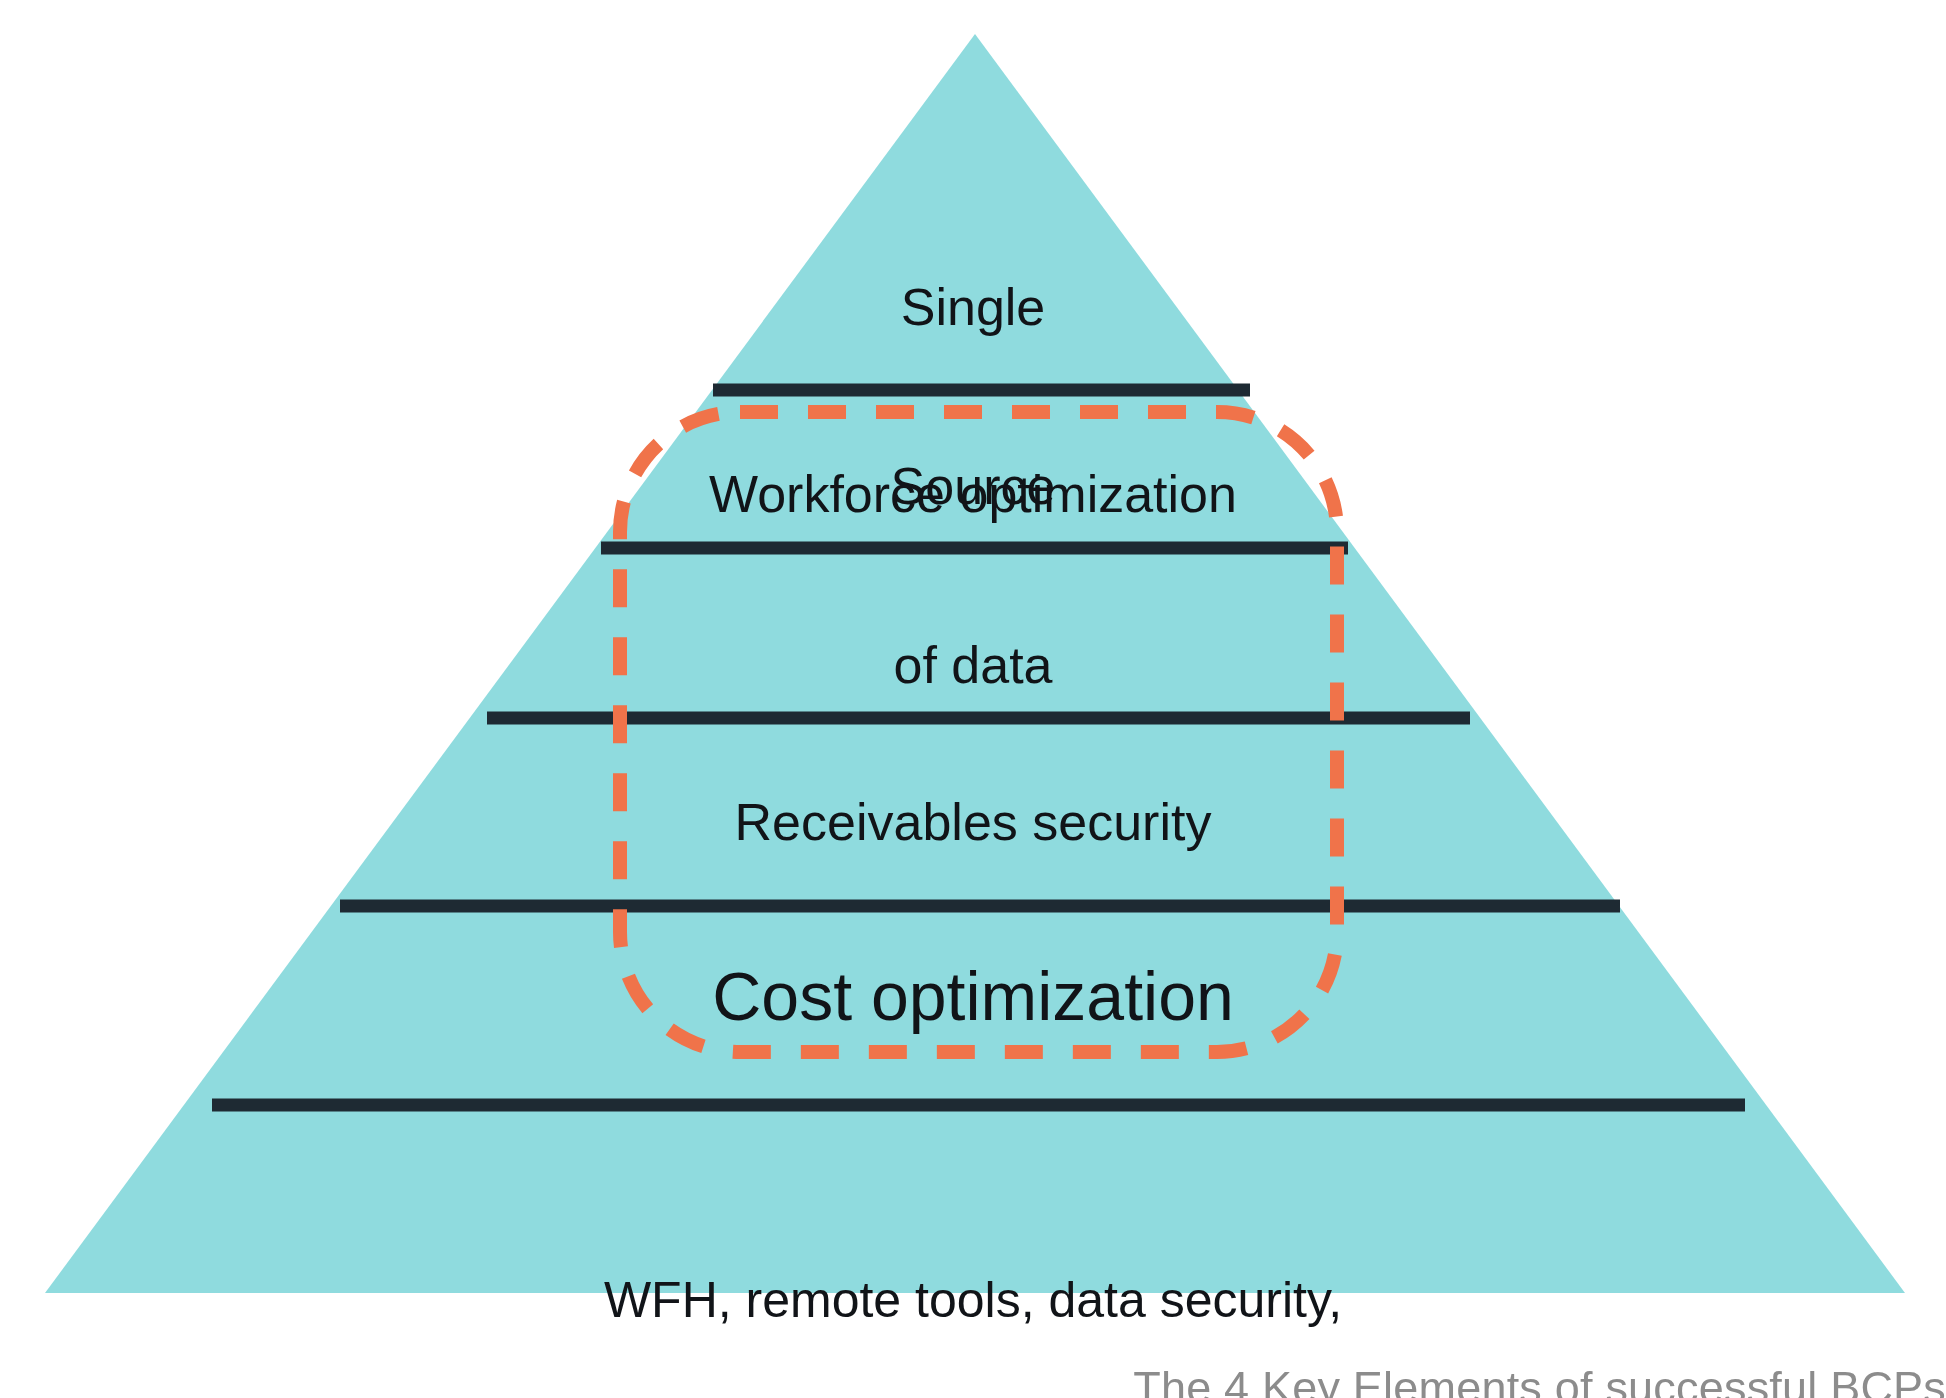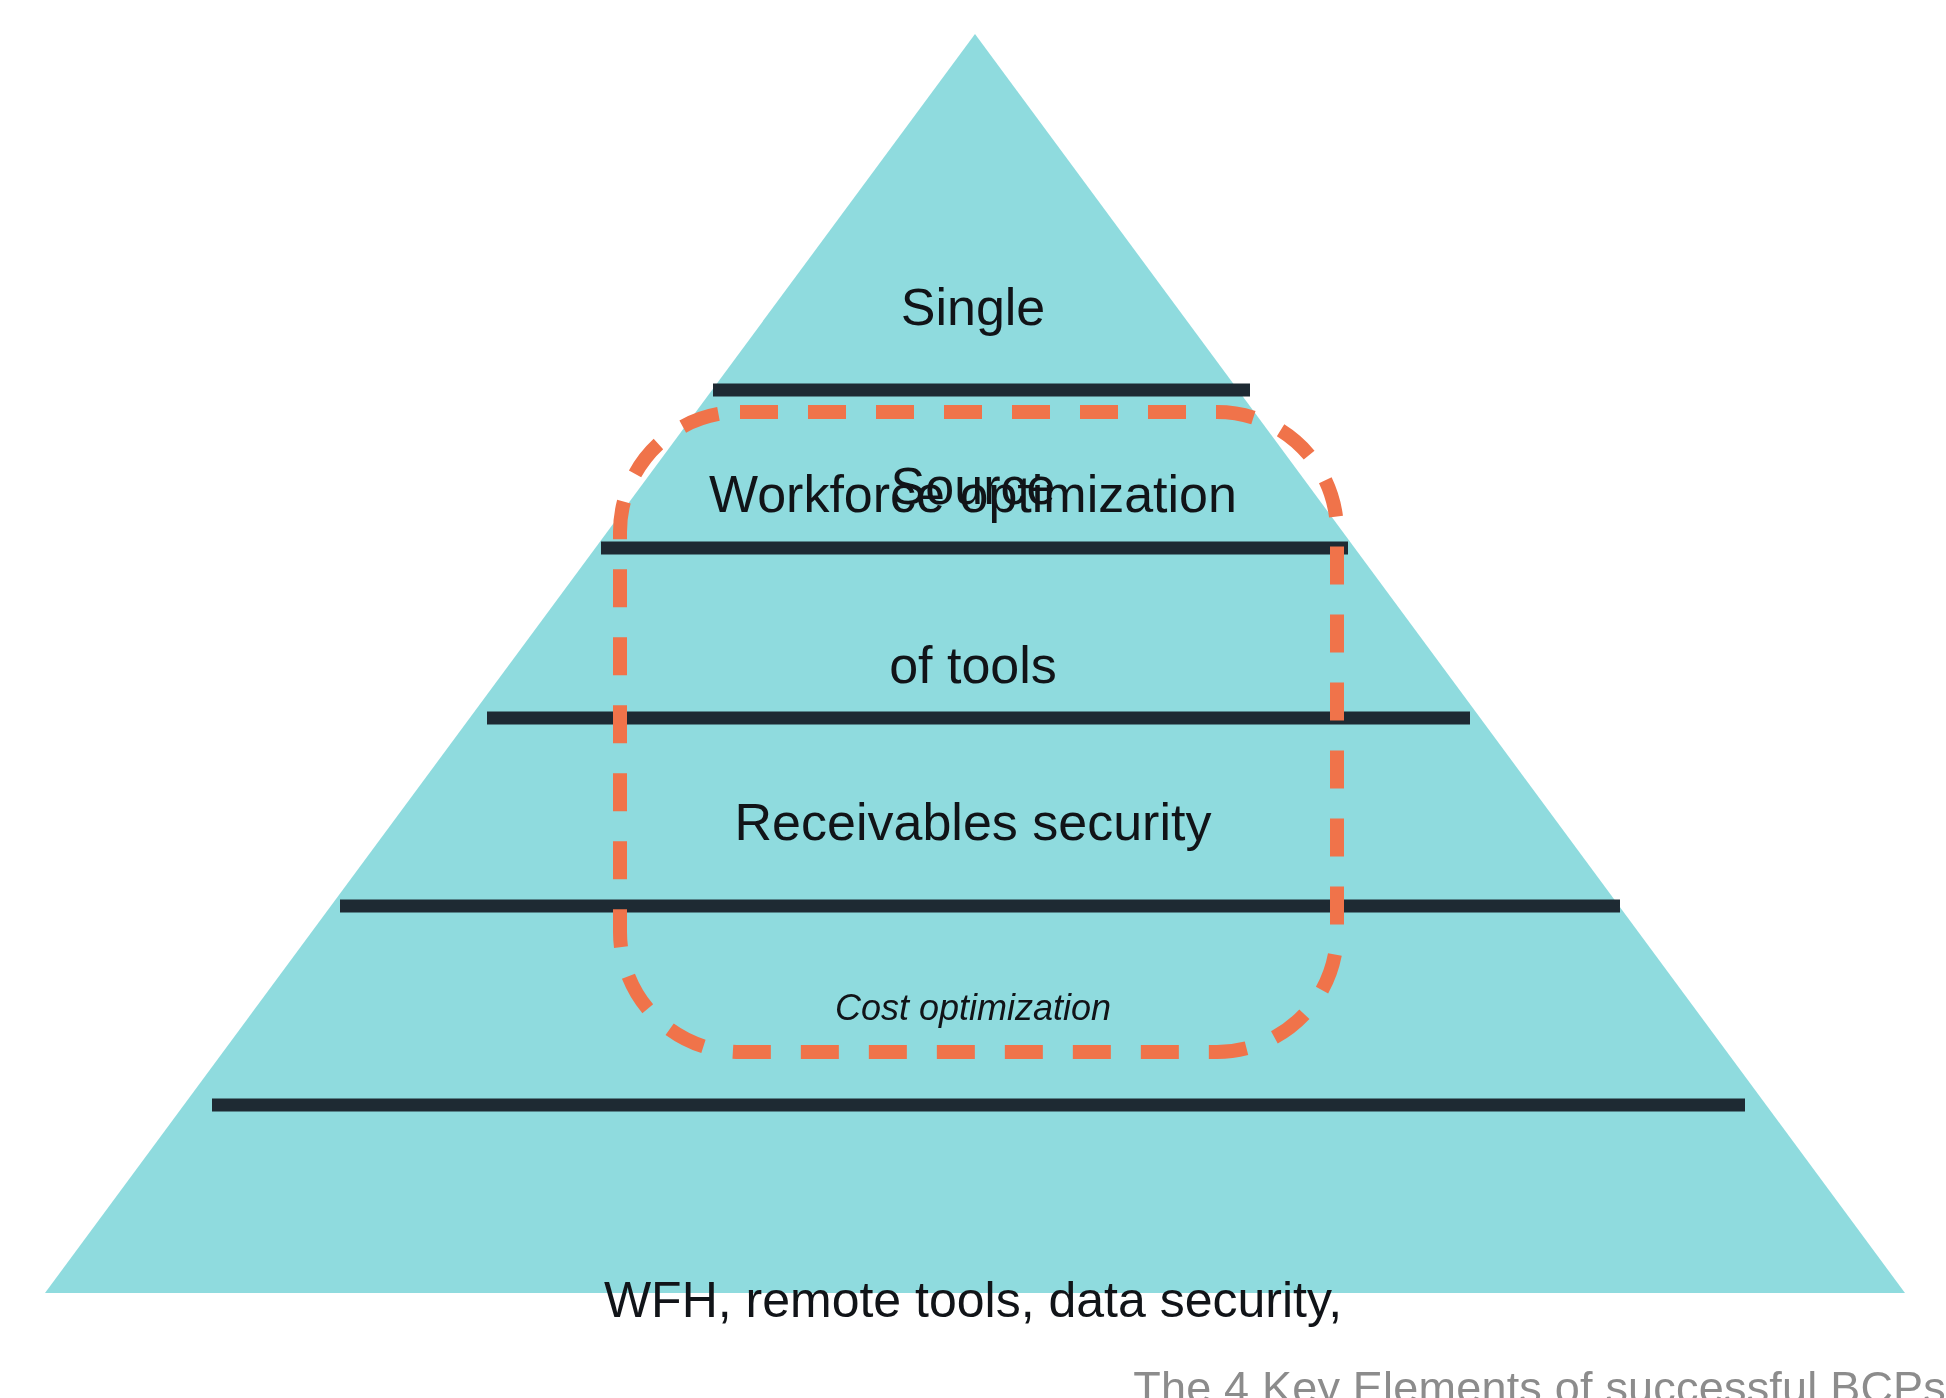--- a/index.html
+++ b/index.html
@@ -56,24 +56,23 @@
     font-size: 52px;
   }
   #tier-label-3 {
     left: 623px;
     top: 792px;
     width: 700px;
     font-size: 52px;
   }
   #tier-label-4 {
     left: 623px;
-    top: 987px;
+    top: 956px;
     width: 700px;
-    font-size: 36px;
-    font-style: italic;
+    font-size: 68px;
   }
   #base-label {
     left: 373px;
     top: 1140px;
     width: 1200px;
     font-size: 50px;
     line-height: 1.28;
   }
   #caption {
     position: absolute;
@@ -101,21 +100,21 @@
     <line x1="487" y1="718" x2="1470" y2="718" stroke="#1E2A33" stroke-width="13"></line>
     <line x1="340" y1="906" x2="1620" y2="906" stroke="#1E2A33" stroke-width="13"></line>
     <line x1="212" y1="1105" x2="1745" y2="1105" stroke="#1E2A33" stroke-width="13"></line>
 
     <rect x="620" y="412" width="717" height="640" rx="120" ry="120" fill="none" stroke="#F0734A" stroke-width="14" stroke-dasharray="38 30" stroke-linecap="butt"></rect>
   </svg>
 
   <div class="tier-label" id="tier-label-0">
     <div>Single</div>
     <div>Source</div>
-    <div>of tools</div>
+    <div>of data</div>
   </div>
 
   <div class="tier-label" id="tier-label-1">Workforce optimization</div>
 
 
   <div class="tier-label" id="tier-label-3">Receivables security</div>
 
   <div class="tier-label" id="tier-label-4">Cost optimization</div>
 
   <div class="tier-label" id="base-label">

